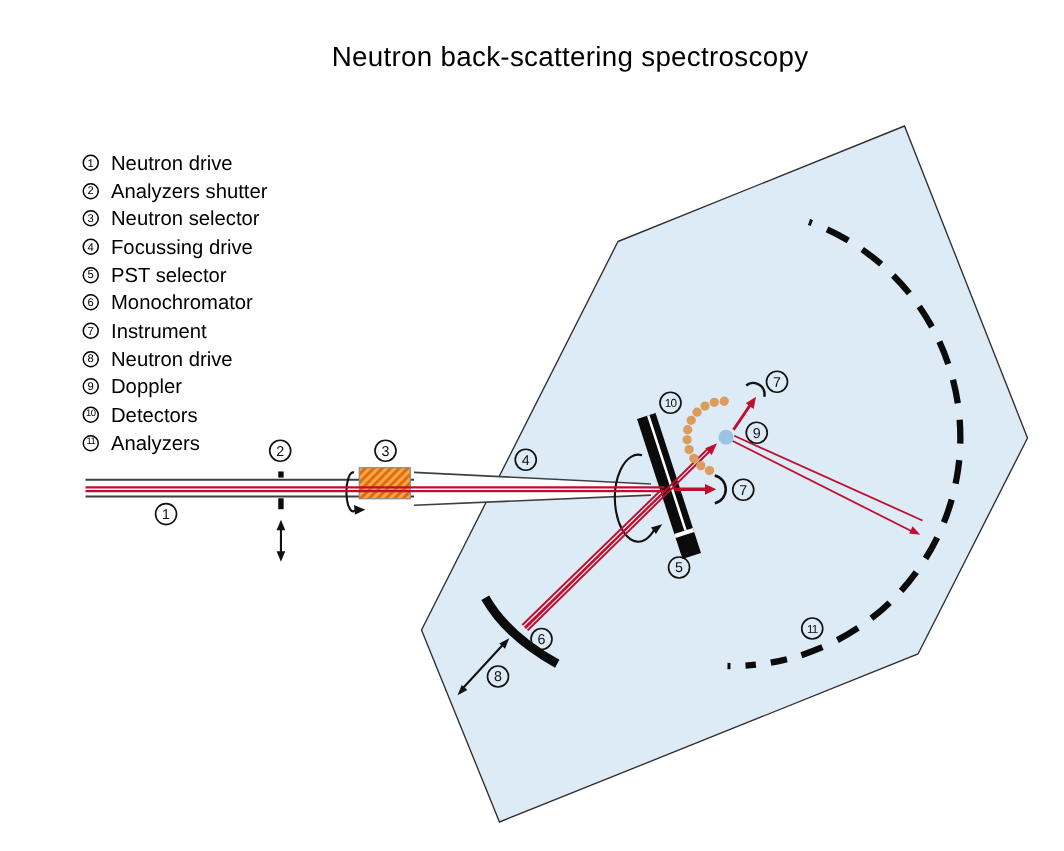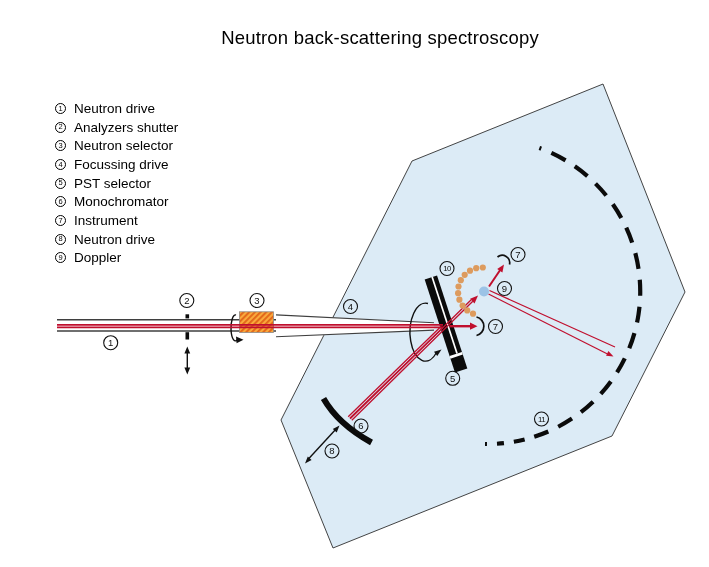--- a/index.html
+++ b/index.html
@@ -58,20 +58,28 @@
       <span class="legend-label">Instrument</span>
     </div>
   <div class="legend-row">
       <span class="legend-num">8</span>
       <span class="legend-label">Neutron drive</span>
     </div>
   <div class="legend-row">
       <span class="legend-num">9</span>
       <span class="legend-label">Doppler</span>
     </div>
+  <div class="legend-row">
+      <span class="legend-num two">10</span>
+      <span class="legend-label">Detectors</span>
+    </div>
+  <div class="legend-row">
+      <span class="legend-num two">11</span>
+      <span class="legend-label">Analyzers</span>
+    </div>
 </div>
 
 <svg width="709" height="567" viewBox="0 0 709 567">
   <defs>
     <pattern id="hatch" width="4" height="4" patternUnits="userSpaceOnUse" patternTransform="rotate(45)">
       <rect width="4" height="4" fill="#f9a93c"></rect>
       <rect width="1.9" height="4" fill="#e2661a"></rect>
     </pattern>
   </defs>
 

